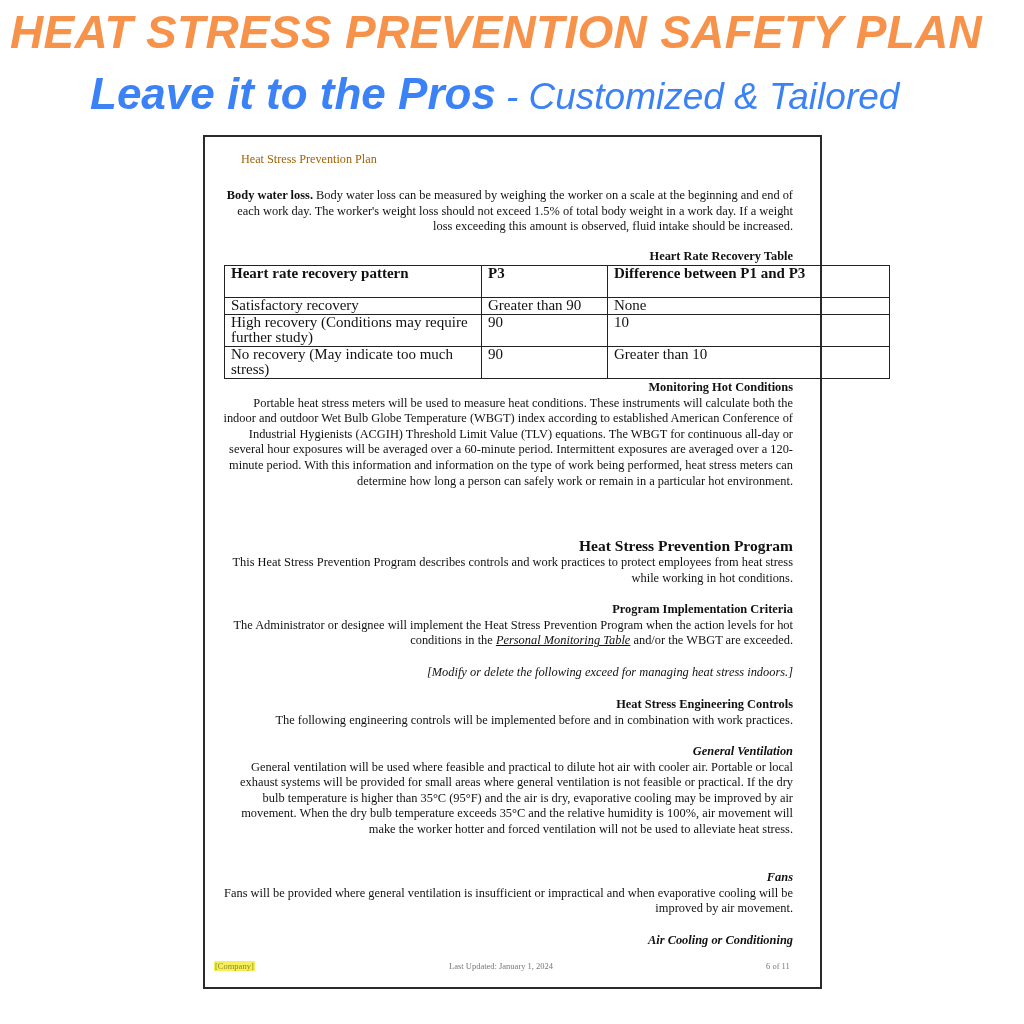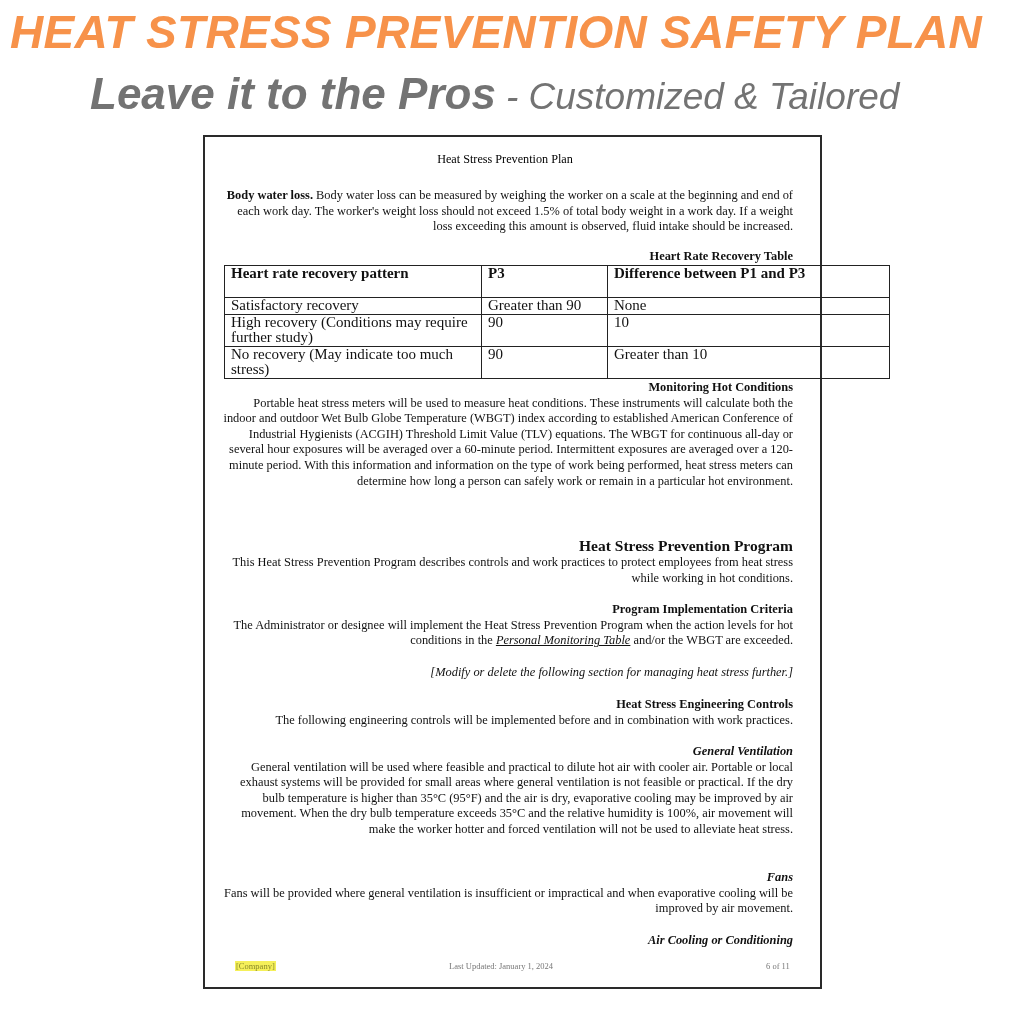--- a/index.html
+++ b/index.html
@@ -5,31 +5,31 @@
     html, body { margin: 0; padding: 0; background: #ffffff; }
     body { width: 1024px; height: 1024px; position: relative; overflow: hidden; }
     .banner-title {
       position: absolute; left: 10px; top: 6px; width: 1010px;
       font-family: "Liberation Sans", sans-serif; font-weight: bold; font-style: italic;
       font-size: 46px; line-height: 52px; color: #F7924A; letter-spacing: 0.3px;
       white-space: nowrap;
     }
     .banner-sub {
       position: absolute; left: 90px; top: 68px; white-space: nowrap;
-      font-family: "Liberation Sans", sans-serif; color: #737373;
+      font-family: "Liberation Sans", sans-serif; color: #3b82f6;
     }
     .banner-sub .strong { font-weight: bold; font-style: italic; font-size: 44px; line-height: 52px; }
     .banner-sub .light { font-style: italic; font-size: 37px; line-height: 52px; margin-left: 10px; font-weight: normal; }
 
     .doc {
       position: absolute; left: 203px; top: 135px; width: 615px; height: 850px;
       border: 2px solid #2a2a2a; background: #fff; box-sizing: content-box;
       font-family: "Liberation Serif", serif; color: #111;
     }
-    .doc-header { position: absolute; left: 0; top: 15px; width: 600px; text-align: center; font-size: 12.2px; color: #000000; }
+    .doc-header { position: absolute; left: 0; top: 15px; width: 600px; font-size: 12.2px; color: #a16207; padding-left: 36px; }
 
     .para { position: absolute; left: 13px; width: 575px; font-size: 12.4px; line-height: 15.6px; text-align: right; }
     .b { font-weight: bold; }
     .bi { font-weight: bold; font-style: italic; }
     .i { font-style: italic; }
     .link { font-style: italic; text-decoration: underline; }
     .h2 { font-weight: bold; font-size: 15.5px; line-height: 18px; margin-left: 22px; }
 
     table.hr {
       position: absolute; left: 19px; top: 128px; width: 666px;
@@ -93,35 +93,35 @@
   <div class="para" style="top:400px;">
     <div class="h2">Heat Stress Prevention Program</div>
     <div>This Heat Stress Prevention Program describes controls and work practices to protect employees from heat stress while working in hot conditions.</div>
   </div>
 
   <div class="para" style="top:465px;">
     <div class="b">Program Implementation Criteria</div>
     <div><span>The Administrator or designee will implement the Heat Stress Prevention Program when the action levels for hot conditions in the </span><span class="link">Personal Monitoring Table</span><span> and/or the WBGT are exceeded.</span></div>
   </div>
 
-  <div class="para i" style="top:528px;">[Modify or delete the following section for managing heat stress further.]</div>
+  <div class="para i" style="top:528px;">[Modify or delete the following exceed for managing heat stress indoors.]</div>
 
   <div class="para" style="top:560px;">
     <div class="b">Heat Stress Engineering Controls</div>
     <div>The following engineering controls will be implemented before and in combination with work practices.</div>
   </div>
 
   <div class="para" style="top:607px;">
     <div class="bi">General Ventilation</div>
     <div>General ventilation will be used where feasible and practical to dilute hot air with cooler air. Portable or local exhaust systems will be provided for small areas where general ventilation is not feasible or practical. If the dry bulb temperature is higher than 35°C (95°F) and the air is dry, evaporative cooling may be improved by air movement. When the dry bulb temperature exceeds 35°C and the relative humidity is 100%, air movement will make the worker hotter and forced ventilation will not be used to alleviate heat stress.</div>
   </div>
 
   <div class="para" style="top:733px;">
     <div class="bi">Fans</div>
     <div>Fans will be provided where general ventilation is insufficient or impractical and when evaporative cooling will be improved by air movement.</div>
   </div>
 
   <div class="para bi" style="top:796px;">Air Cooling or Conditioning</div>
 
-  <div class="footer" style="left:30px;"><span class="company">[Company]</span></div>
+  <div class="footer" style="left:9px;"><span class="company">[Company]</span></div>
   <div class="footer" style="left:244px;">Last Updated: January 1, 2024</div>
   <div class="footer" style="left:561px;">6 of 11</div>
 </div>
 
 </body></html>

